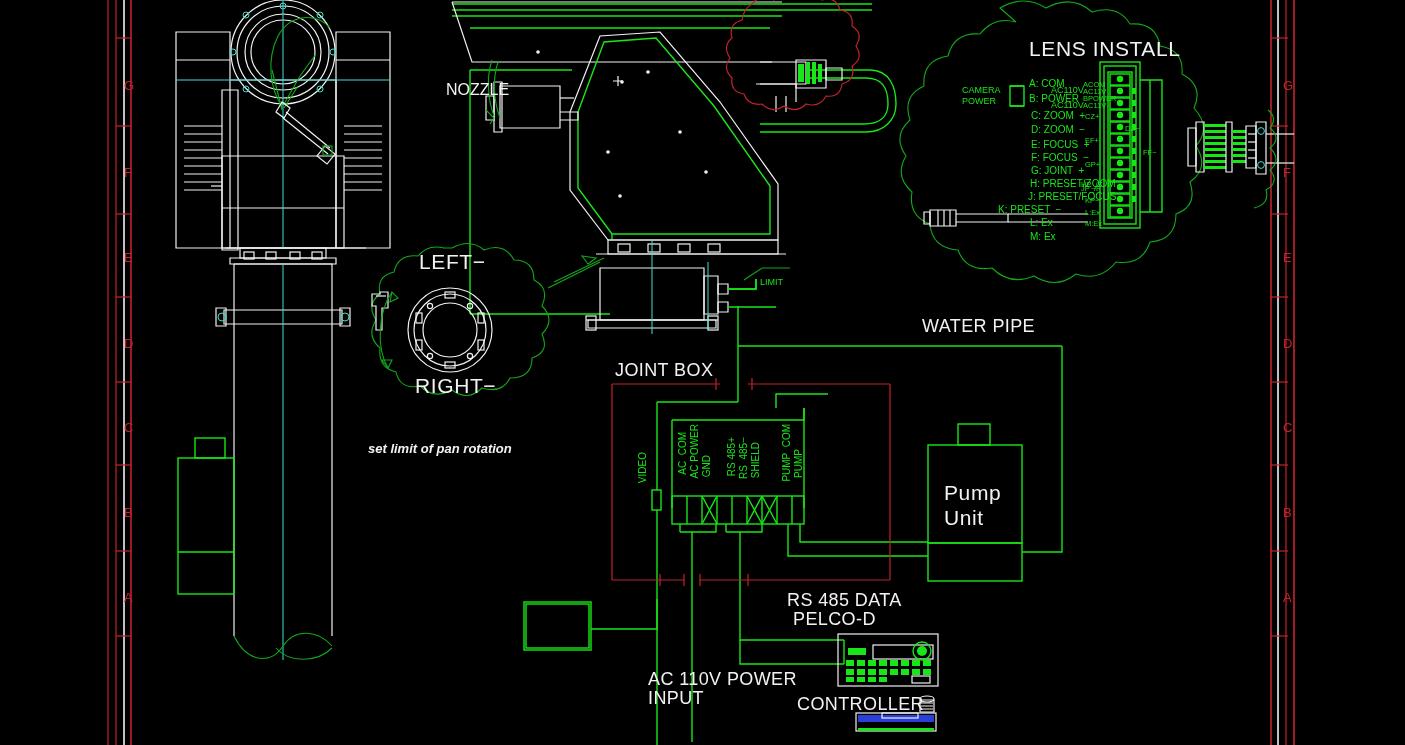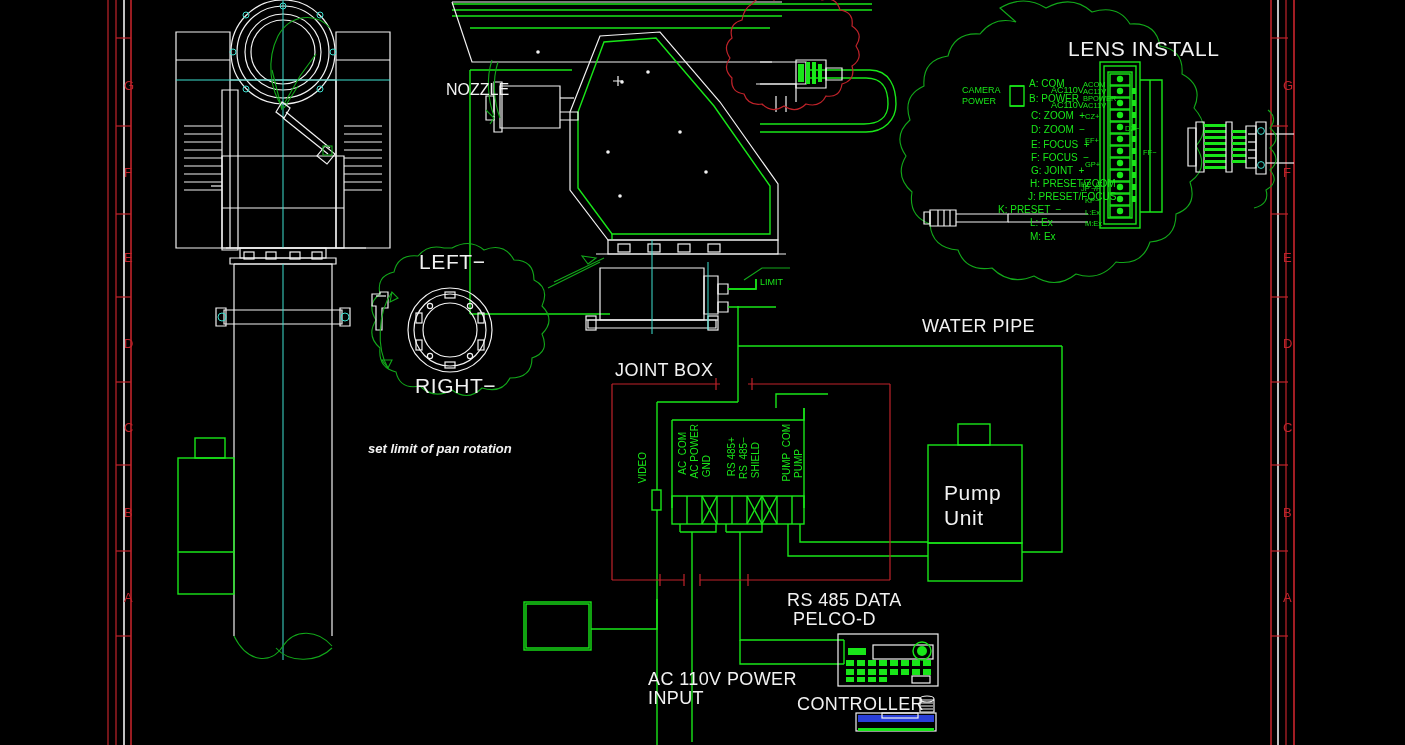--- a/index.html
+++ b/index.html
@@ -537,21 +537,21 @@
 <div class="lbl red t13" style="left:124px;top:590px;">A</div>
 
 <div class="lbl red t13" style="left:1283px;top:78px;">G</div>
 <div class="lbl red t13" style="left:1283px;top:165px;">F</div>
 <div class="lbl red t13" style="left:1283px;top:250px;">E</div>
 <div class="lbl red t13" style="left:1283px;top:336px;">D</div>
 <div class="lbl red t13" style="left:1283px;top:420px;">C</div>
 <div class="lbl red t13" style="left:1283px;top:505px;">B</div>
 <div class="lbl red t13" style="left:1283px;top:590px;">A</div>
 
-<div class="lbl wht t21" style="left:1068px;top:37px;">LENS INSTALL</div>
+<div class="lbl wht t21" style="left:1029px;top:37px;">LENS INSTALL</div>
 <div class="lbl wht t16" style="left:446px;top:81px;">NOZZLE</div>
 <div class="lbl wht t21" style="left:419px;top:250px;">LEFT−</div>
 <div class="lbl wht t21" style="left:415px;top:374px;">RIGHT−</div>
 <div class="lbl wht ital" style="left:368px;top:441px;">set limit of pan rotation</div>
 <div class="lbl wht t18" style="left:615px;top:360px;">JOINT BOX</div>
 <div class="lbl wht t18" style="left:922px;top:316px;">WATER PIPE</div>
 <div class="lbl wht t21" style="left:944px;top:481px;">Pump</div>
 <div class="lbl wht t21" style="left:944px;top:506px;">Unit</div>
 <div class="lbl wht t18" style="left:787px;top:590px;">RS 485 DATA</div>
 <div class="lbl wht t18" style="left:793px;top:609px;">PELCO-D</div>

